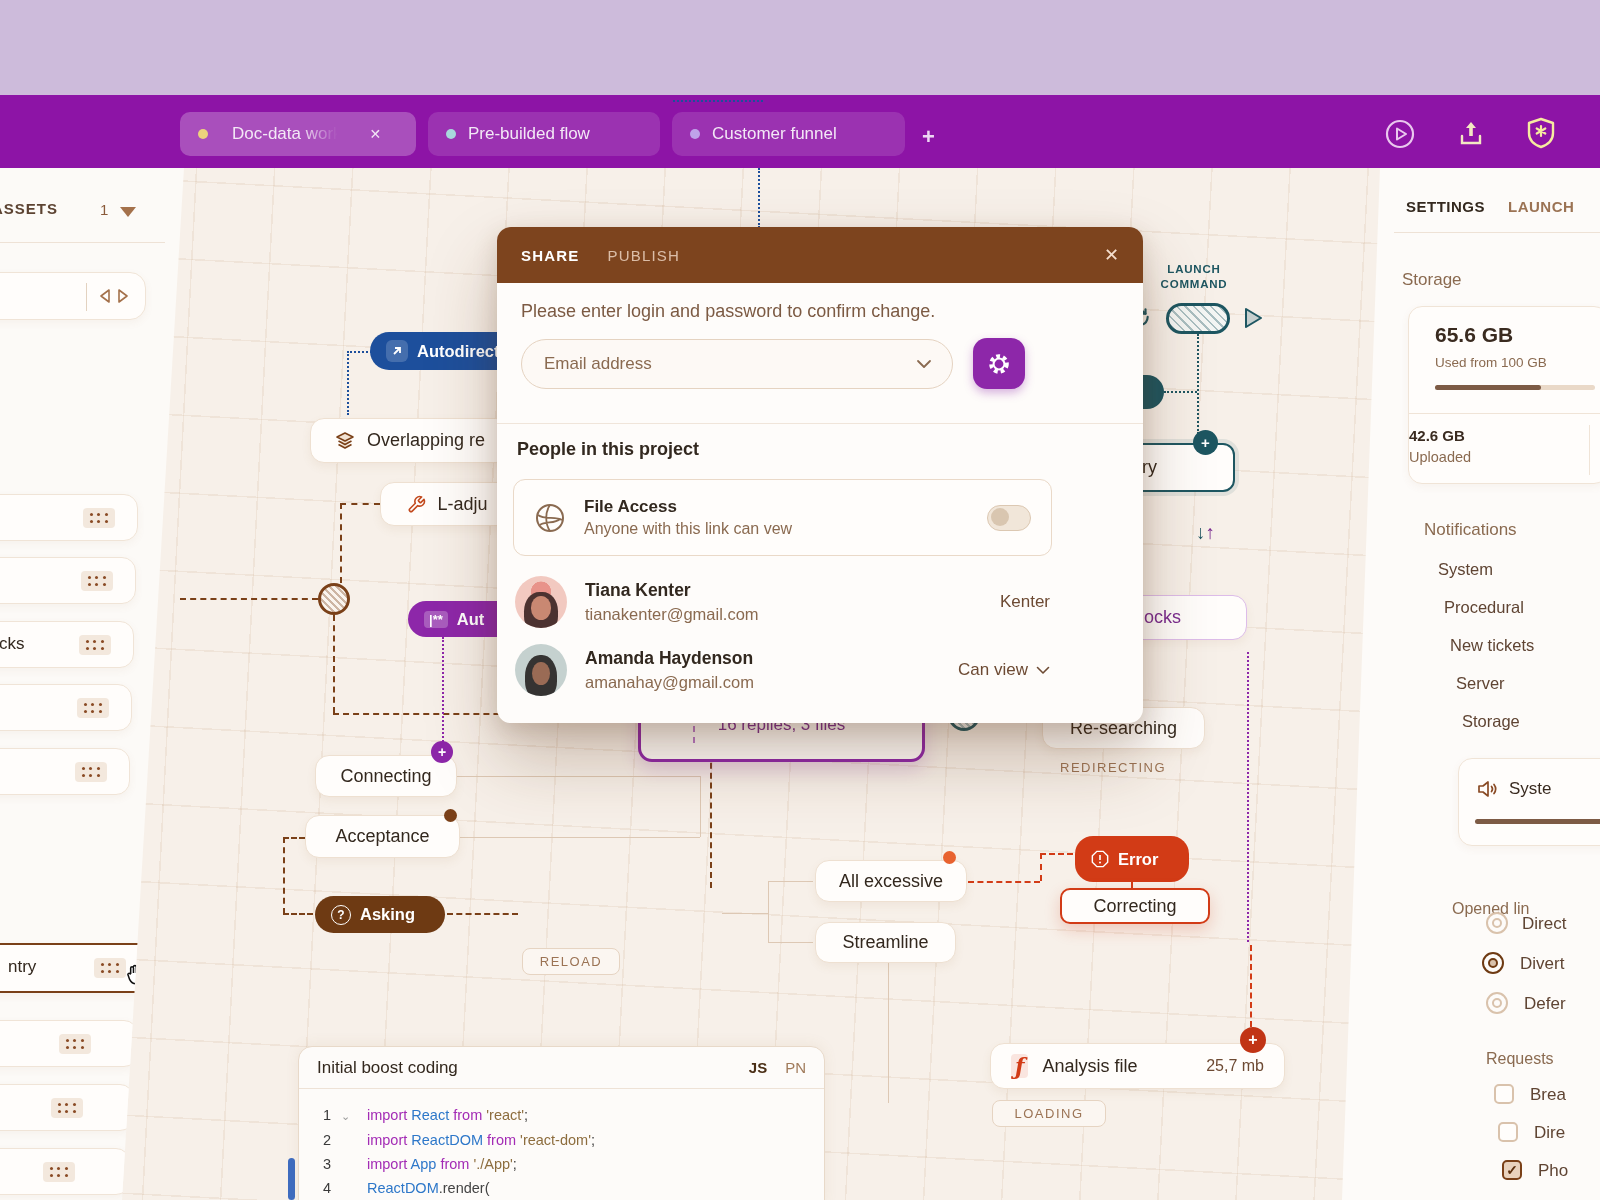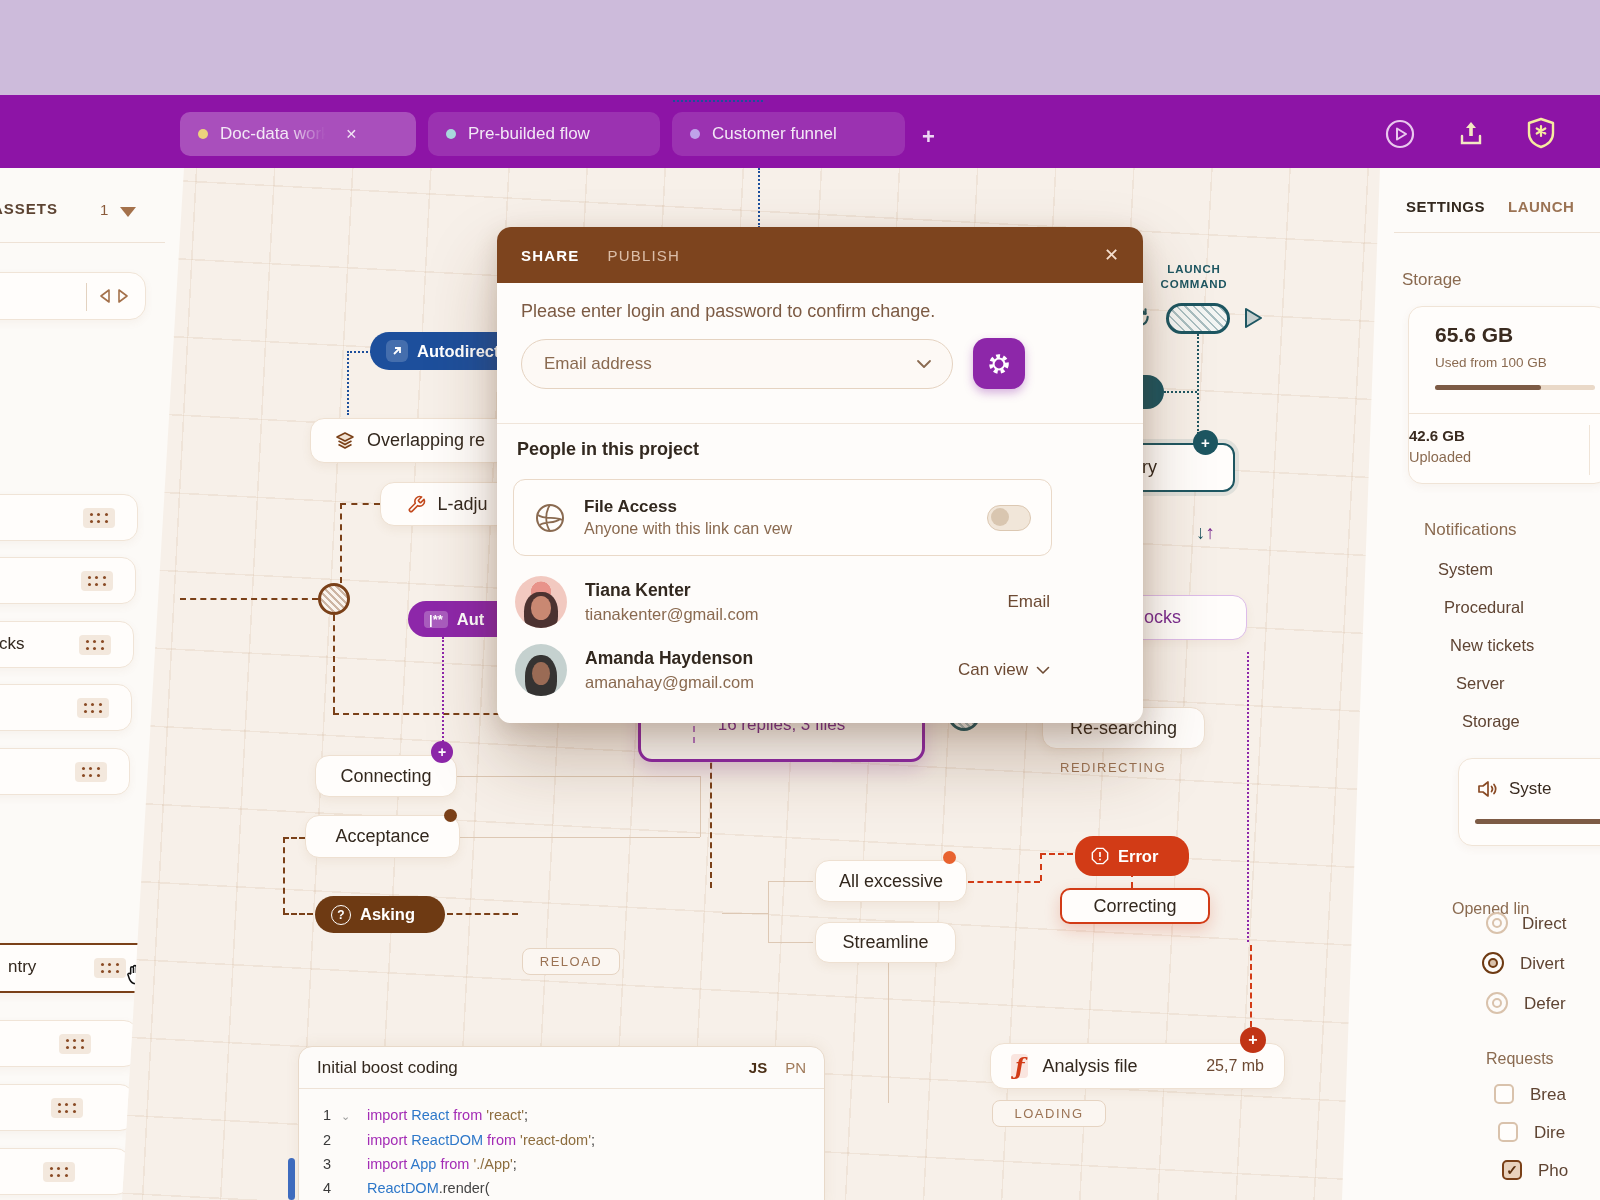--- a/index.html
+++ b/index.html
@@ -225,21 +225,21 @@
 
   <div class="card" style="left:815px;top:860px;width:152px;height:42px;">
     <span>All excessive</span>
   </div>
   <div class="badge" style="left:943px;top:851px;width:13px;height:13px;background:#e8622f;"></div>
 
   <div class="card" style="left:815px;top:922px;width:141px;height:41px;">
     <span>Streamline</span>
   </div>
 
-  <div class="pill" style="left:1075px;top:836px;width:114px;height:40px;background:#d23b16;border-radius:18px;">
+  <div class="pill" style="left:1075px;top:836px;width:114px;height:46px;background:#d23b16;border-radius:18px;">
     <span class="ic">
       <svg width="18" height="18" viewBox="0 0 20 20">
           <path d="M6.5 1.5h7l5 5v7l-5 5h-7l-5-5v-7z" stroke="#fff" stroke-width="1.6" fill="none"></path>
           <path d="M10 5.5v5.5" stroke="#fff" stroke-width="1.8"></path>
           <circle cx="10" cy="14" r="1.1" fill="#fff"></circle>
         </svg>
     </span>
     <span>Error</span>
   </div>
 
@@ -549,41 +549,41 @@
       <span class="toggle">
           <i></i>
         </span>
     </div>
     <div class="m-row" style="top:345px;">
       <span class="avatar a1"></span>
       <span>
         <div class="m-name">Tiana Kenter</div>
         <div class="m-mail">tianakenter@gmail.com</div>
       </span>
-      <span class="m-role" style="cursor:default;">Email</span>
+      <span class="m-role" style="cursor:default;">Kenter</span>
     </div>
     <div class="m-row" style="top:413px;">
       <span class="avatar a2"></span>
       <span>
         <div class="m-name">Amanda Haydenson</div>
         <div class="m-mail">amanahay@gmail.com</div>
       </span>
       <span class="m-role">
         <span>Can view</span>
         <svg width="14" height="9" viewBox="0 0 14 9">
             <path d="M1.5 1.5 7 7l5.5-5.5" stroke="#6d4a33" stroke-width="1.6" fill="none" stroke-linecap="round" stroke-linejoin="round"></path>
           </svg>
       </span>
     </div>
   </div>
 
   <div class="topband"></div>
   <div class="conn h dotnavy" style="left:673px;top:100px;width:90px;z-index:55;"></div>
   <div class="toolbar">
-    <div class="tab active" style="left:180px;width:236px;">
+    <div class="tab active" style="left:180px;width:236px;gap:24px;">
       <span class="dot" style="background:#ecd37c;"></span>
       <span class="fade">Doc-data work</span>
       <span class="x">✕</span>
     </div>
     <div class="tab" style="left:672px;width:233px;">
       <span class="dot" style="background:#bfa3ea;"></span>
       <span>Customer funnel</span>
     </div>
     <div class="tab" style="left:428px;width:232px;">
       <span class="dot" style="background:#a8d8dc;"></span>

